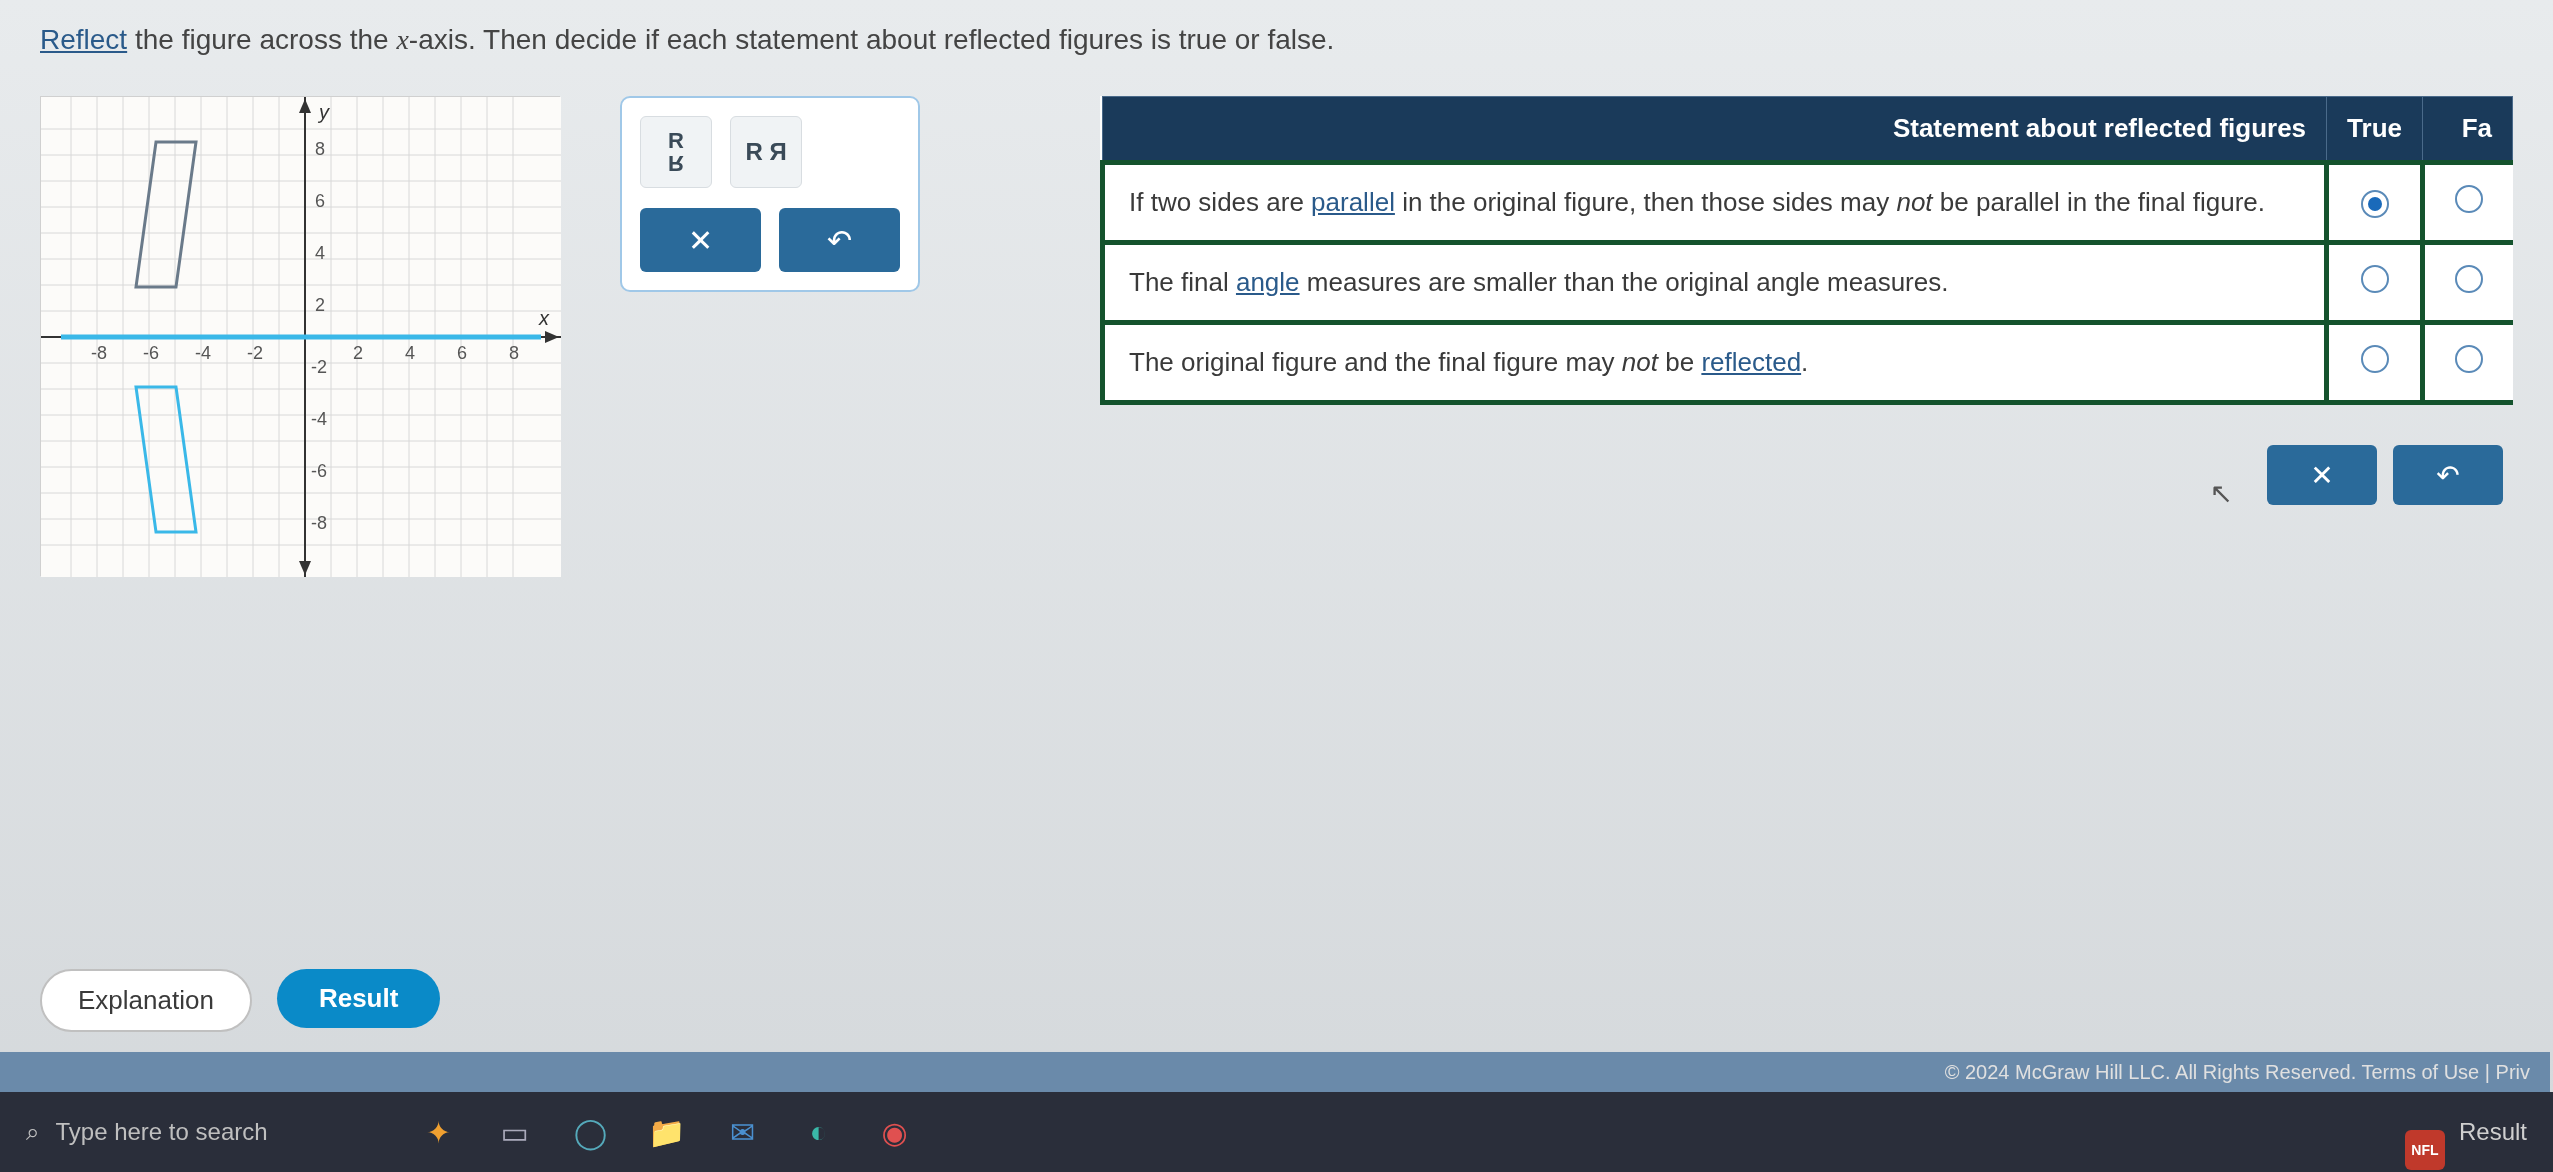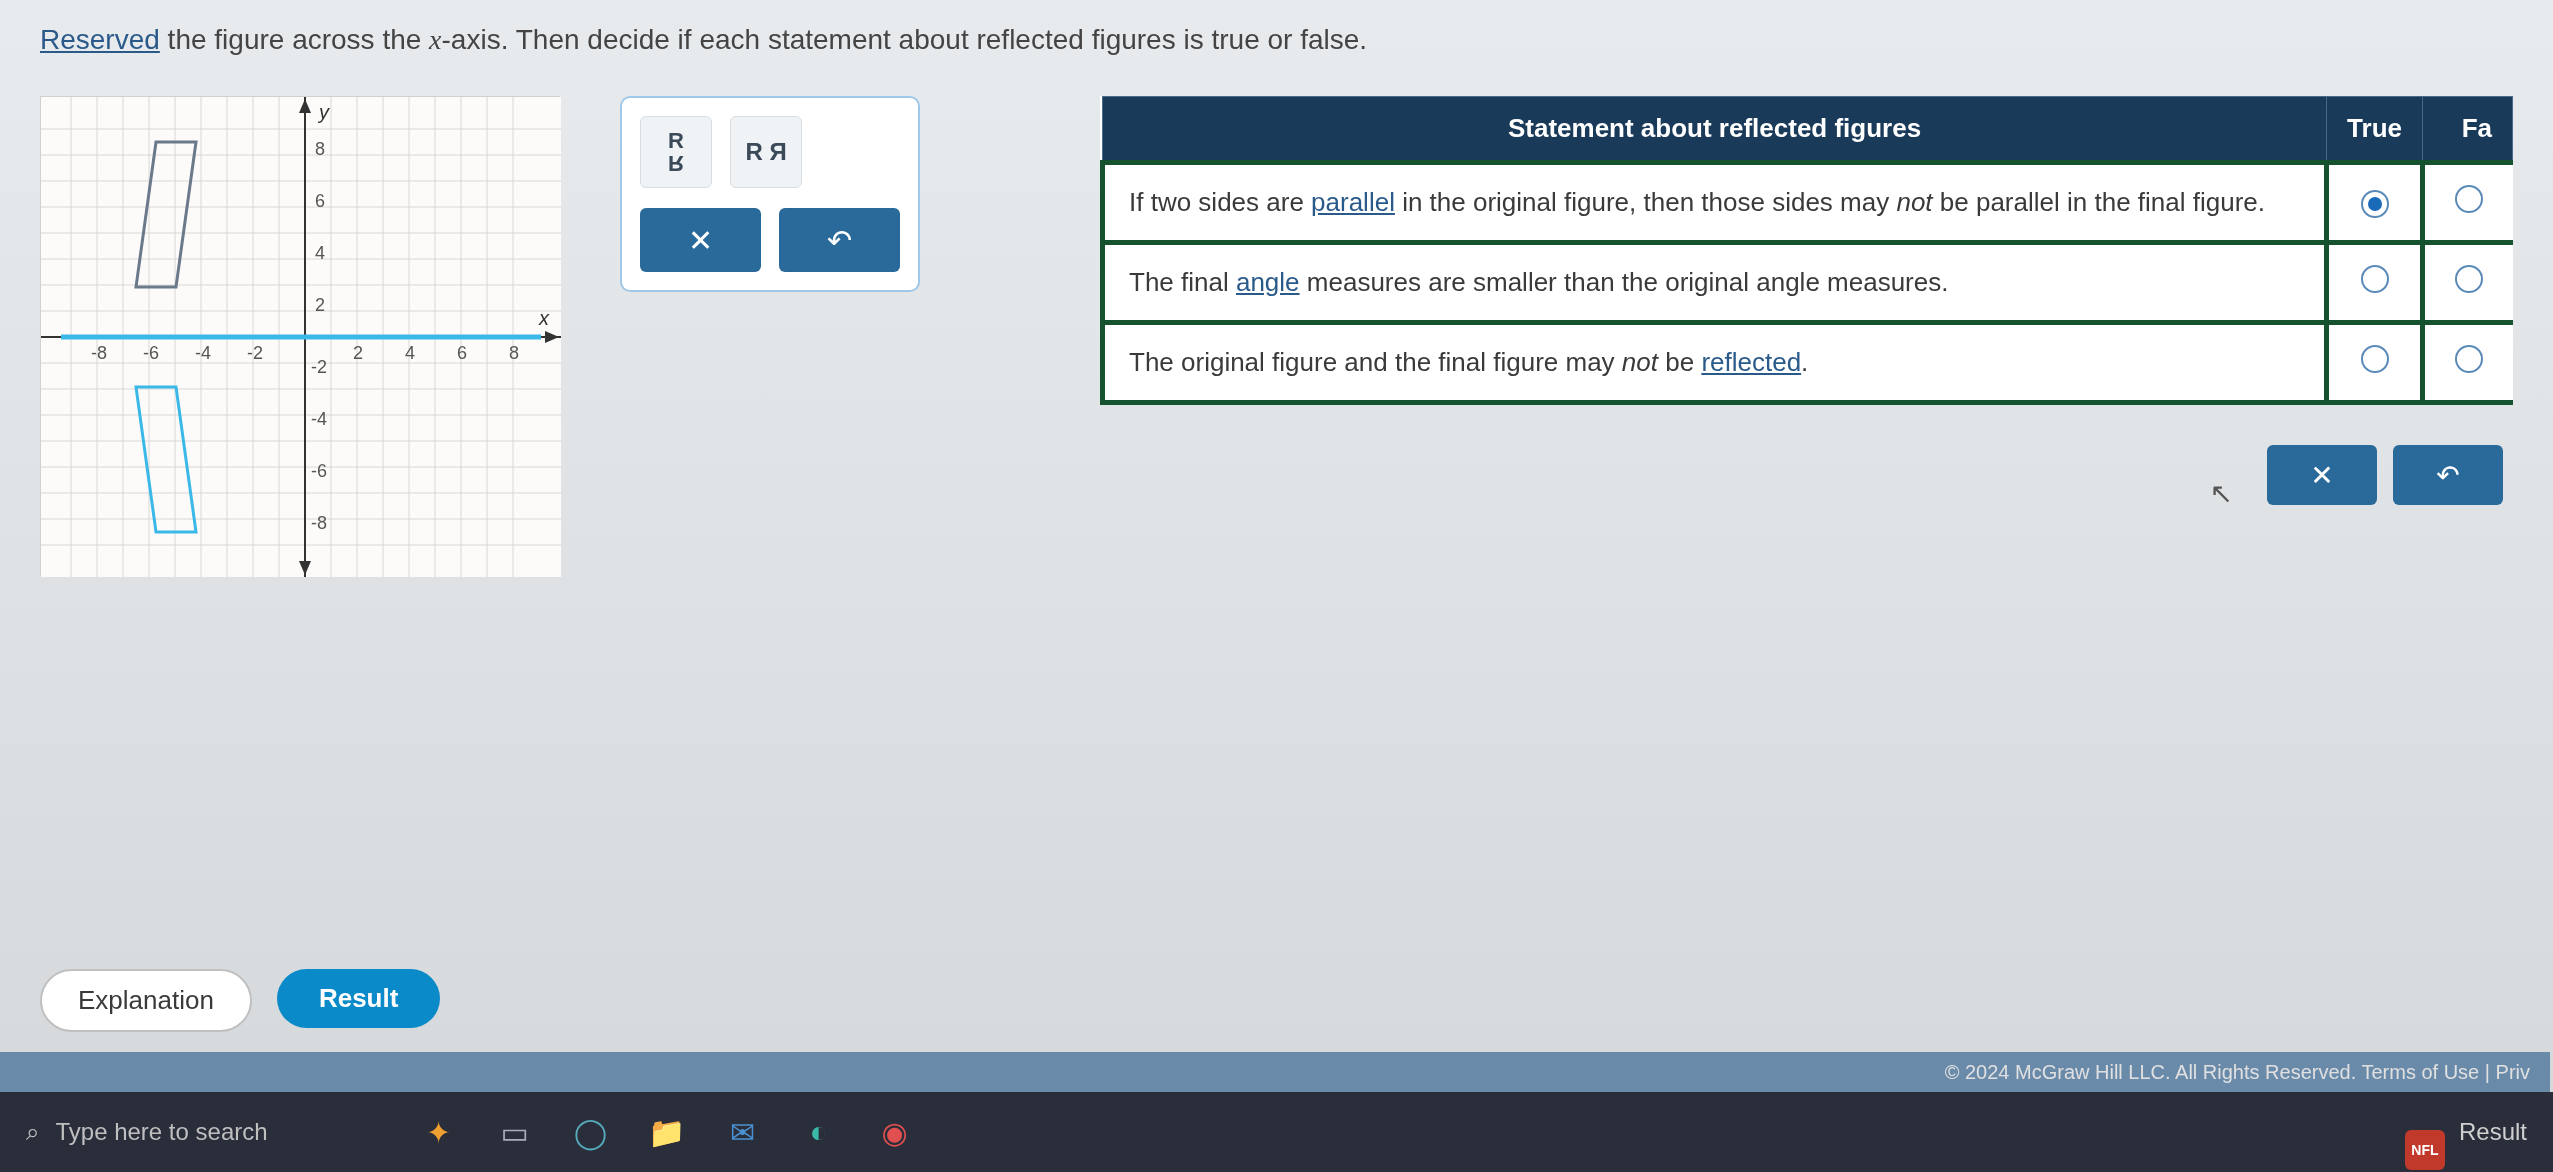--- a/index.html
+++ b/index.html
@@ -78,21 +78,21 @@
     }
     table.stmt th {
       background: #1a3a5a;
       color: #fff;
       padding: 16px 20px;
       font-size: 26px;
       font-weight: bold;
       text-align: right;
       border: 1px solid #4a6a8a;
     }
-    table.stmt th.left { text-align: center; }
+    table.stmt th.left { text-align: right; }
     table.stmt td {
       border: 5px solid #14532d;
       padding: 20px 24px;
       font-size: 26px;
       color: #3a3a3a;
       vertical-align: middle;
     }
     table.stmt td.center { text-align: center; width: 90px; }
     table.stmt .link2 { color: #2a5a8a; text-decoration: underline; }
     table.stmt .ital { font-style: italic; }
@@ -192,21 +192,21 @@
     .taskbar .task-icon { width: 42px; height: 42px; display:flex; align-items:center; justify-content:center; font-size: 30px; }
     .taskbar .right { margin-left: auto; display: flex; align-items: center; gap: 14px; font-size: 24px; color: #cfcfcf; }
     .nfl-badge { width: 40px; height: 40px; background: #c0392b; border-radius: 6px; display:flex; align-items:center; justify-content:center; color:#fff; font-size:14px; font-weight:bold;margin-top:36px; }
     .stacked { display:flex; flex-direction:column; align-items:center; line-height:1; font-size:22px;}
     .stacked .bot { transform: scaleY(-1); }
   </style>
 </head>
 <body>
 
 <div class="instruction">
-  <span class="link">Reserved</span><span> the figure across the </span><span class="var">x</span><span>-axis. Then decide if each statement about reflected figures is true or false.</span>
+  <span class="link">Reflect</span><span> the figure across the </span><span class="var">x</span><span>-axis. Then decide if each statement about reflected figures is true or false.</span>
 </div>
 
 <div class="main-row">
 
   <div class="graph-panel">
     <svg width="520" height="480" viewBox="0 0 520 480">
 
       <rect x="0" y="0" width="520" height="480" fill="#fcfbf9"></rect>
 
       <g stroke="#d8d8d8" stroke-width="1">

